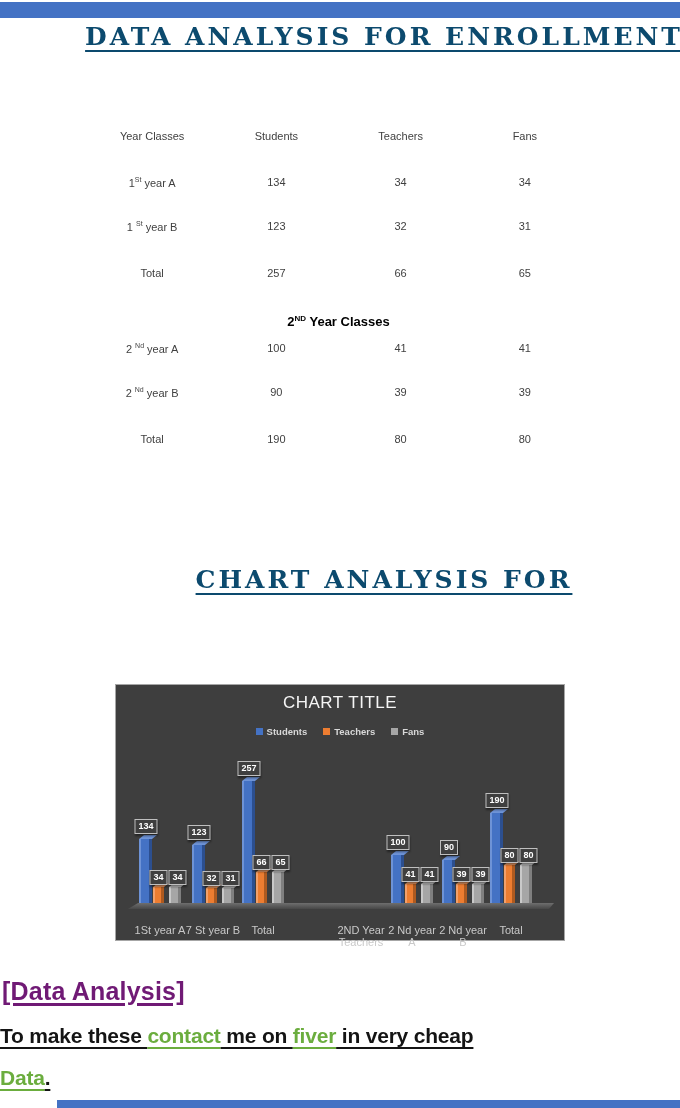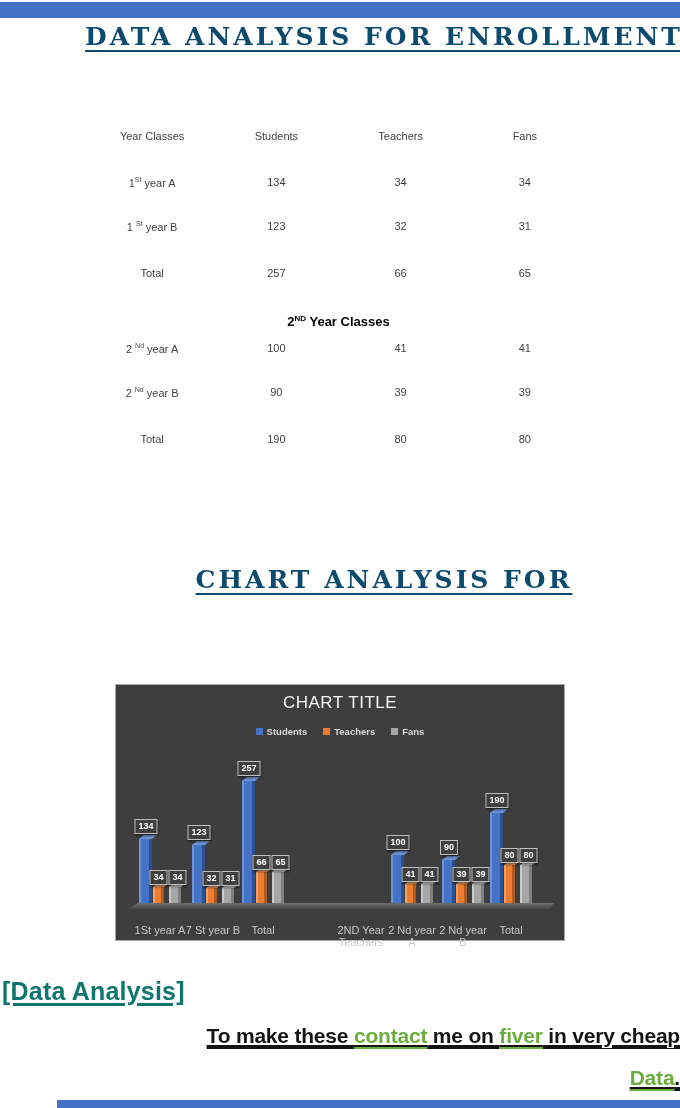--- a/index.html
+++ b/index.html
@@ -43,25 +43,25 @@
   .bar{position:absolute;}
   .cap{position:absolute;}
   .dlabel{background:#3F3F3F;border:1px solid #BFBFBF;color:#fff;font-size:9px;font-weight:bold;
           padding:1px 3px;line-height:11px;box-shadow:1px 2px 2px rgba(0,0,0,0.45);white-space:nowrap;}
   .dsingle{position:absolute;transform:translateX(-50%);}
   .dpair{position:absolute;display:flex;gap:1px;transform:translateX(-50%);}
   .cat{position:absolute;top:239px;width:64px;margin-left:-32px;text-align:center;color:#C9C9C9;
        font-size:11px;line-height:12px;white-space:pre-line;}
 
   
-  .da-heading{position:absolute;top:977px;left:2px;font-size:25px;font-weight:bold;color:#0f766e;
+  .da-heading{position:absolute;top:977px;left:2px;font-size:25px;font-weight:bold;color:#701a75;
               text-decoration:underline;text-decoration-thickness:2.5px;text-underline-offset:3px;
               letter-spacing:0.2px;}
-  .fline{position:absolute;width:100%;text-align:right;font-size:21px;font-weight:bold;color:#141414;
-         letter-spacing:-0.2px;text-decoration:underline;}
+  .fline{position:absolute;width:100%;text-align:left;font-size:21px;font-weight:bold;color:#141414;
+         letter-spacing:-0.2px;}
   .fline span{text-decoration:underline;text-decoration-thickness:1.5px;text-underline-offset:4px;}
   #fline1{top:1024px;}
   #fline2{top:1066px;}
   .green{color:#6BAD3E;}
 </style>
 </head>
 <body>
 
 <div class="top-bar"></div>
 

